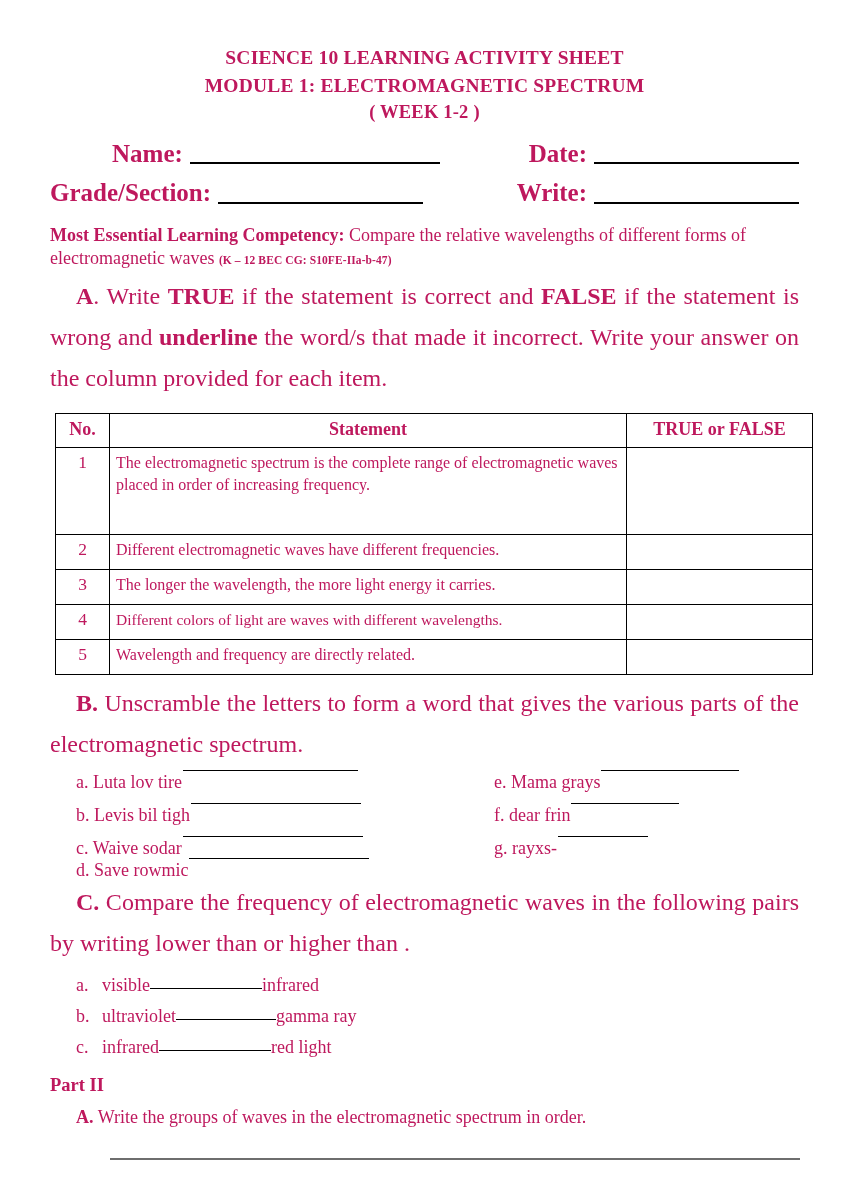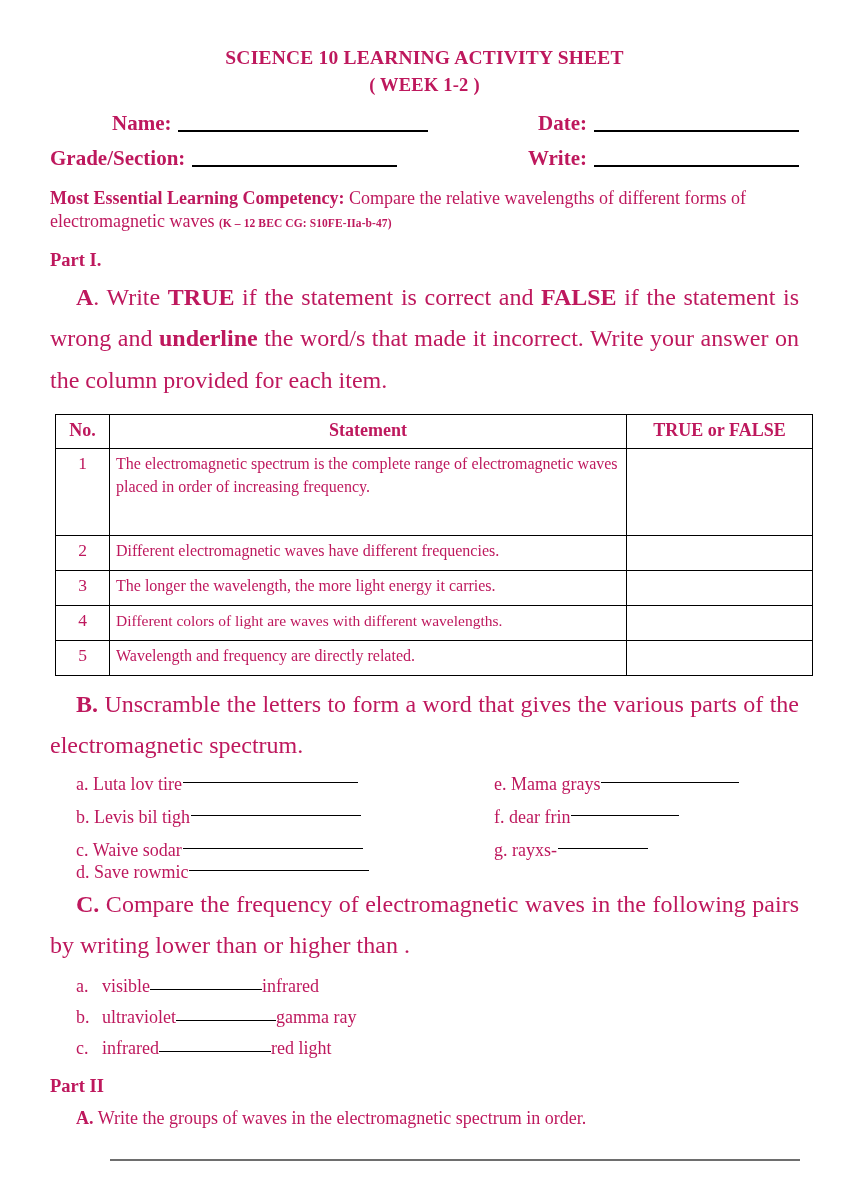--- a/index.html
+++ b/index.html
@@ -40,21 +40,21 @@
     align-items: flex-end;
     margin-top: 14px;
   }
   .idrow.second { margin-top: 12px; }
   .field {
     display: flex;
     align-items: flex-end;
   }
   .field-label {
     font-weight: bold;
-    font-size: 21px;
+    font-size: 25px;
     white-space: nowrap;
     line-height: 1.1;
   }
   .rule {
     border-bottom: 2.2px solid #000;
     height: 1px;
     margin-left: 7px;
     margin-bottom: 3px;
   }
   .rule.name-rule   { width: 250px; }
@@ -140,21 +140,21 @@
   .scramble .col {
     position: absolute;
     top: 0;
   }
   .scramble .col.left  { left: 26px;  width: 400px; }
   .scramble .col.right { left: 444px; width: 340px; }
   .sitem {
     font-size: 18px;
     white-space: nowrap;
     display: flex;
-    align-items: center;
+    align-items: flex-start;
   }
   .sitem .lbl { display: inline-block; }
   .sitem .blank {
     display: inline-block;
     border-bottom: 1.4px solid #000;
     height: 0;
     margin-left: 1px;
     position: relative;
     top: -2px;
   }
@@ -197,20 +197,21 @@
     height: 0;
   }
 </style>
 </head>
 <body>
 
 <div class="page">
 
   <div class="title-block">
     <div class="title-line">SCIENCE 10 LEARNING ACTIVITY SHEET</div>
+    <div class="title-line">MODULE 1: ELECTROMAGNETIC SPECTRUM</div>
     <div class="title-line week">( WEEK 1-2 )</div>
   </div>
 
   <div class="idrow">
     <div class="spacer-left"></div>
     <div class="field">
       <span class="field-label">Name:</span>
       <span class="rule name-rule"></span>
     </div>
     <div class="spacer-mid"></div>
@@ -229,21 +230,20 @@
     <div class="field">
       <span class="field-label">Write:</span>
       <span class="rule score-rule"></span>
     </div>
   </div>
 
   <div class="competency">
     <b>Most Essential Learning Competency:</b><span> Compare the relative wavelengths of different forms of electromagnetic waves </span><span class="cite">(K – 12 BEC CG: S10FE-IIa-b-47)</span>
   </div>
 
-  <div class="part-head">Part I.</div>
 
   <div class="para">
     <span class="indent"></span><b>A</b><span>.  Write </span><b>TRUE</b><span> if the statement is correct and </span><b>FALSE</b><span> if the statement is wrong and </span><b>underline</b><span> the word/s that made it incorrect. Write your answer on the column provided for each item.</span>
   </div>
 
   <table class="tf">
     <colgroup>
       <col class="col-no">
         <col>
         <col class="col-ans">

